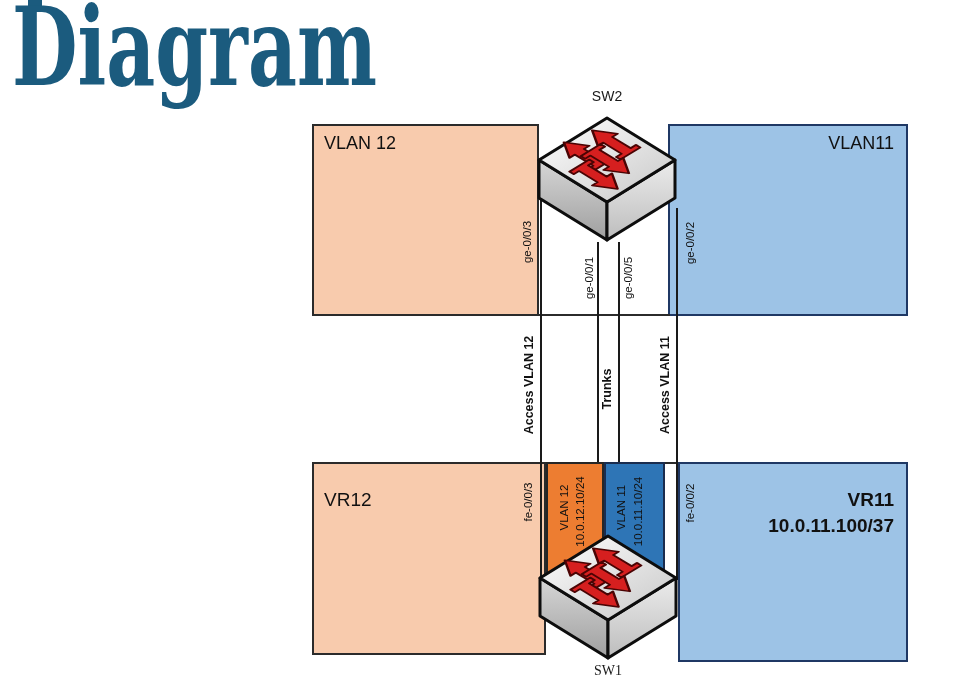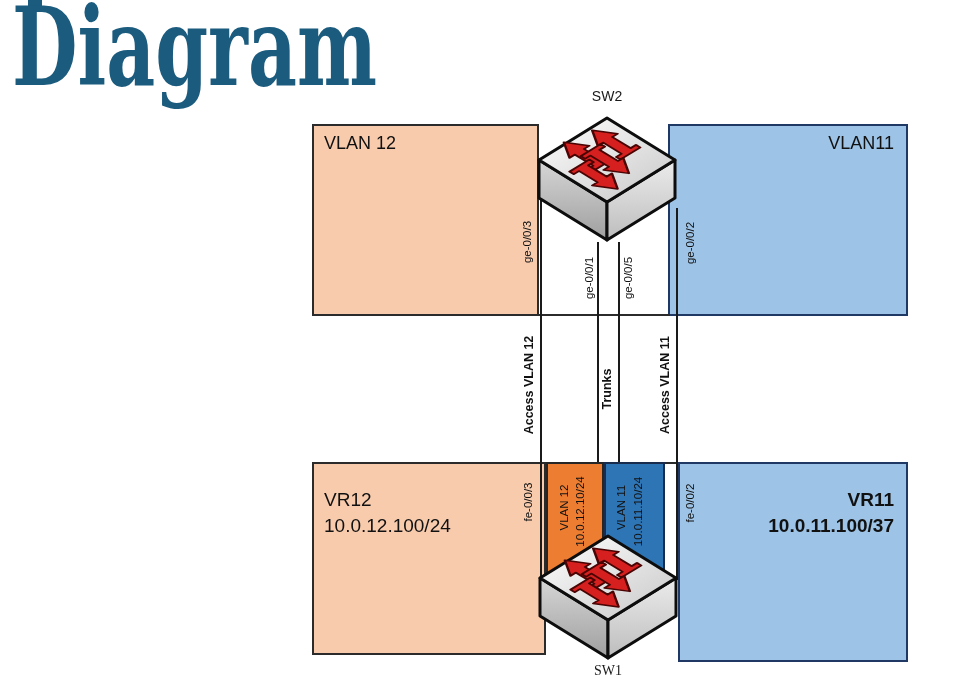--- a/index.html
+++ b/index.html
@@ -79,21 +79,20 @@
     <div class="r-label tl">VLAN 12</div>
   </div>
   <div class="rect lblue r-vlan11">
     <div class="r-label tr">VLAN11</div>
   </div>
   <div class="hline h-chan"></div>
 
   <div class="rect peach r-vr12">
     <div class="vr-block tl">
       <div>VR12</div>
-      <div>10.0.12.100/24</div>
     </div>
   </div>
   <div class="rect lblue r-vr11">
     <div class="vr-block tr">
       <div>VR11</div>
       <div>10.0.11.100/37</div>
     </div>
   </div>
   <div class="hline h-gap"></div>
 

